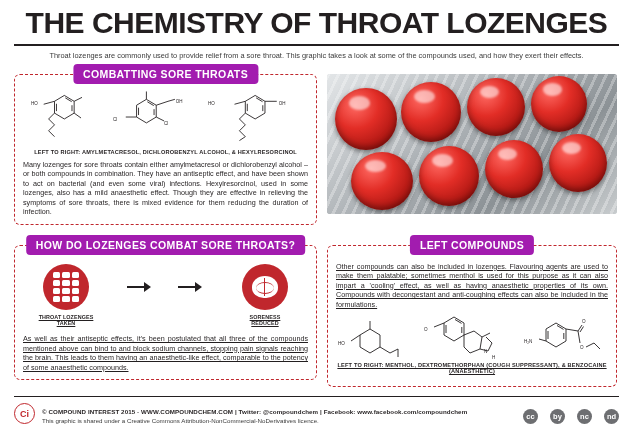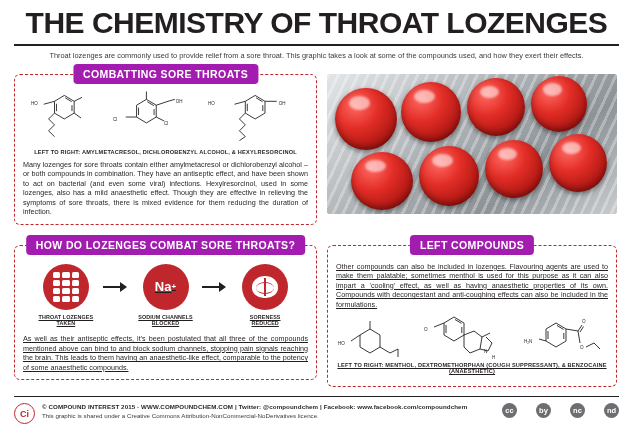--- a/index.html
+++ b/index.html
@@ -191,33 +191,33 @@
   .struct-row2 {
     display: flex;
     justify-content: space-between;
     align-items: flex-end;
     height: 52px;
     padding: 4px 2px 0 2px;
   }
 
   
   .footer-rule { height: 1.4px; background: #231f20; margin-top: 9px; }
-  .footer { display: flex; align-items: flex-start; gap: 7px; margin-top: 6px; }
+  .footer { display: flex; align-items: flex-end; gap: 7px; margin-top: 6px; }
   .ci-badge {
     width: 21px; height: 21px; border-radius: 50%;
     border: 1.6px solid #c0272d;
     color: #c0272d;
     display: flex; align-items: center; justify-content: center;
     font-size: 9px; font-weight: bold;
     flex: 0 0 auto;
   }
   .footer-text { flex: 1 1 auto; }
   .footer-line1 { font-size: 6.2px; font-weight: bold; letter-spacing: 0.1px; }
   .footer-line2 { font-size: 6.2px; margin-top: 2px; color: #3a3a3a; }
-  .cc { display: flex; gap: 19px; align-items: center; }
+  .cc { display: flex; gap: 12px; align-items: center; }
   .cc span {
     width: 15px; height: 15px; border-radius: 50%;
     background: #6d6e71; color: #ffffff;
     font-size: 7.5px; font-weight: bold;
     display: flex; align-items: center; justify-content: center;
   }
 
   svg { display: block; }
   .mol-label { font-size: 4.6px; font-family: "Liberation Sans", sans-serif; fill: #231f20; }
 </style>
@@ -325,28 +325,20 @@
           </div>
           <div class="flowlabel" style="white-space:pre-line;">THROAT LOZENGES
 TAKEN</div>
         </div>
 
         <div class="arrow">
           <div class="shaft"></div>
             <div class="headtip"></div>
         </div>
 
-        <div class="flowitem">
-          <div class="circle">
-            <span>Na</span>
-              <sup style="font-size:8px;">+</sup>
-          </div>
-          <div class="flowlabel" style="white-space:pre-line;">SODIUM CHANNELS
-BLOCKED</div>
-        </div>
 
         <div class="arrow">
           <div class="shaft"></div>
             <div class="headtip"></div>
         </div>
 
         <div class="flowitem">
           <div class="circle">
             <div class="brain"></div>
           </div>

